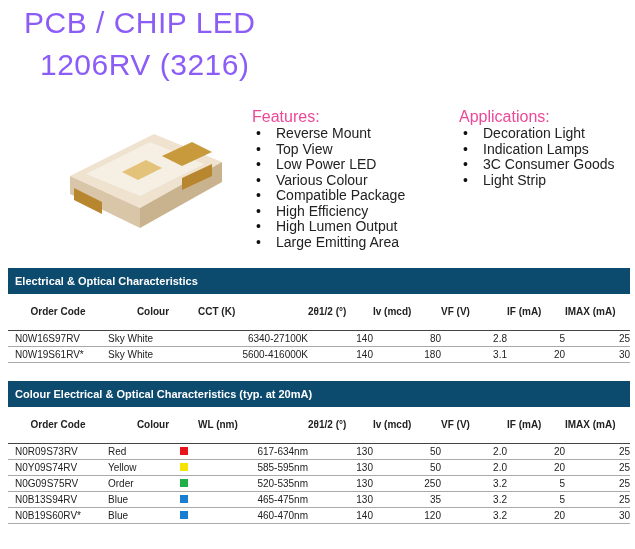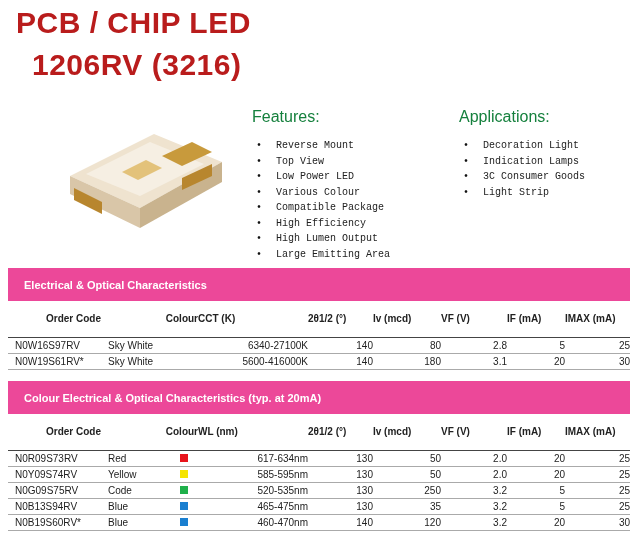--- a/index.html
+++ b/index.html
@@ -1,33 +1,33 @@
 <!DOCTYPE html>
 <html><head>
 <meta charset="utf-8">
 <style>
   * { margin:0; padding:0; box-sizing:border-box; }
   body { width:635px; height:549px; background:#ffffff; font-family:"Liberation Sans", sans-serif; color:#222; position:relative; overflow:hidden; }
-  .title { position:absolute; left:16px; font-family:"Liberation Sans", sans-serif; font-weight:bold; color:#b91c1c; font-size:30px; letter-spacing:0.5px; }
+  .title { position:absolute; left:24px; font-family:"Liberation Sans", sans-serif; font-weight:normal; color:#8b5cf6; font-size:30px; letter-spacing:0.5px; }
   .t1 { top:6px; }
   .t2 { top:48px;margin-left:16px; }
   .chip { position:absolute; left:62px; top:126px; width:170px; height:110px; }
   .feat { position:absolute; top:108px; }
-  .feat h3 { font-size:16px; font-weight:normal; color:#15803d; margin-bottom:12px; }
+  .feat h3 { font-size:16px; font-weight:normal; color:#ec4899; margin-bottom:0; }
   .feat ul { list-style:none; }
-  .feat li { font-size:10px; line-height:15.5px; color:#222; position:relative; padding-left:24px;font-family:Liberation Mono, monospace; }
+  .feat li { font-size:14px; line-height:15.5px; color:#222; position:relative; padding-left:24px; }
   .feat li::before { content:"\2022"; position:absolute; left:4px; color:#111; }
   .features { left:252px; }
   .apps { left:459px; }
   table { position:absolute; left:8px; width:622px; border-collapse:collapse; font-size:10px; }
   table.t-a { top:268px; }
   table.t-b { top:381px; }
-  .sec-head td { background:#ec4899; color:#fff; font-weight:bold; font-size:11px; height:33px; padding-left:16px; text-align:left; }
+  .sec-head td { background:#0c4a6e; color:#fff; font-weight:bold; font-size:11px; height:26px; padding-left:7px; text-align:left; }
   .col-head td { font-weight:bold; font-size:10px; height:36px; border-bottom:1px solid #444; }
-  .col-head td.l { text-align:right; padding-left:7px; }
+  .col-head td.l { text-align:center; padding-left:7px; }
   .row td { height:16px; border-bottom:1px solid #aaa; text-align:right; font-size:10px; color:#222; }
   .row td.l { text-align:left; padding-left:7px; }
   .swatch { display:inline-block; width:8px; height:8px; vertical-align:middle; float:right; margin-right:10px; margin-top:1px; }
 </style>
 </head>
 <body>
 
 <div class="title t1">PCB / CHIP LED</div>
 <div class="title t2">1206RV (3216)</div>
 
@@ -154,21 +154,21 @@
     <td class="l"><span>Yellow</span><span class="swatch" style="background:#f5e400"></span></td>
     <td>585-595nm</td>
     <td>130</td>
     <td>50</td>
     <td>2.0</td>
     <td>20</td>
     <td>25</td>
   </tr>
   <tr class="row">
     <td class="l">N0G09S75RV</td>
-    <td class="l"><span>Code</span><span class="swatch" style="background:#1fb04a"></span></td>
+    <td class="l"><span>Order</span><span class="swatch" style="background:#1fb04a"></span></td>
     <td>520-535nm</td>
     <td>130</td>
     <td>250</td>
     <td>3.2</td>
     <td>5</td>
     <td>25</td>
   </tr>
   <tr class="row">
     <td class="l">N0B13S94RV</td>
     <td class="l"><span>Blue</span><span class="swatch" style="background:#1a7fd0"></span></td>

